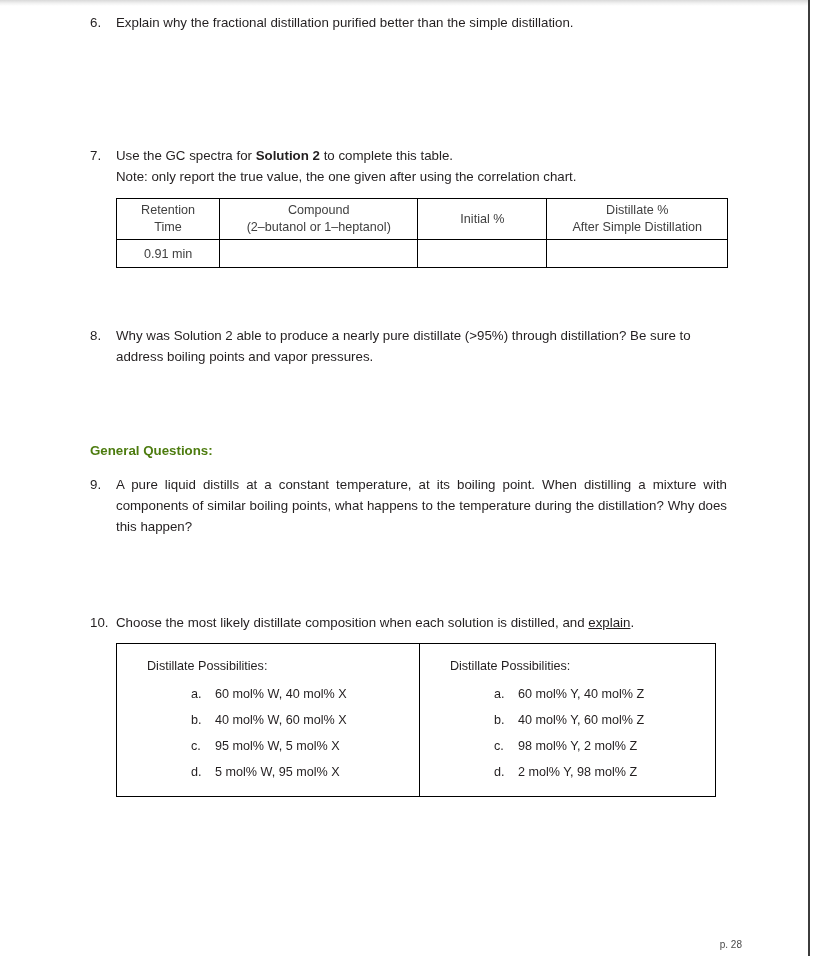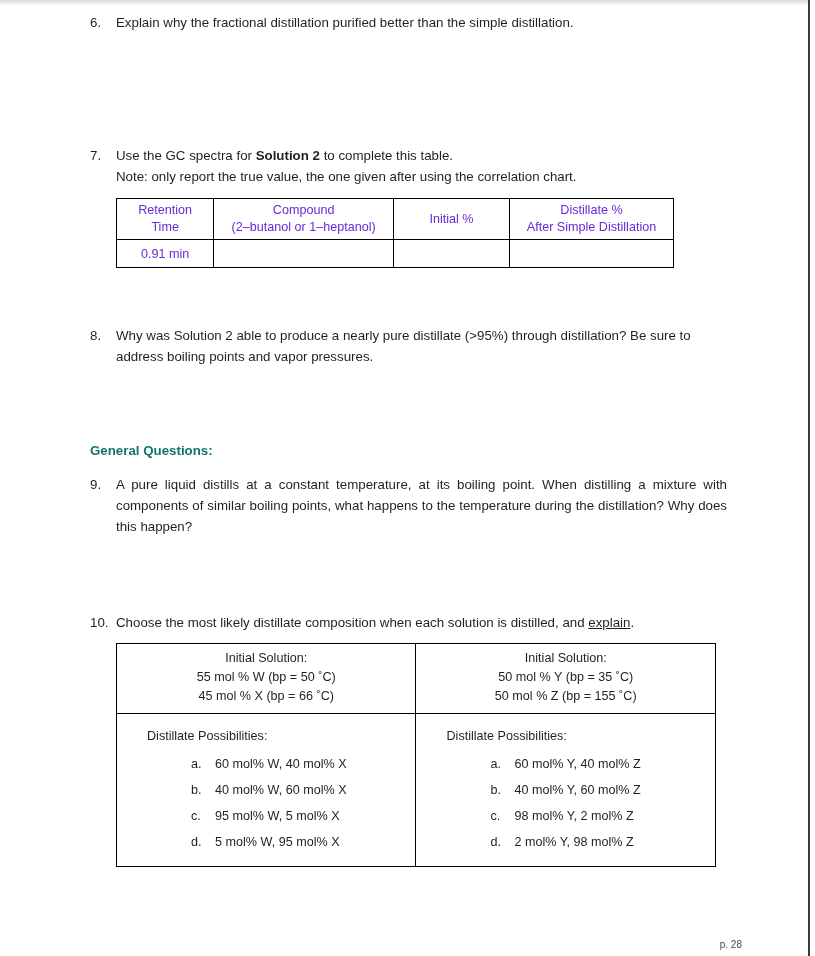--- a/index.html
+++ b/index.html
@@ -54,32 +54,32 @@
   .q-body { flex: 1 1 auto; }
   .q-body p { margin: 0; }
 
   b, .bold { font-weight: bold; }
   .u { text-decoration: underline; }
 
   .section-head {
     position: absolute;
     font-size: 13.3px;
     font-weight: bold;
-    color: #0f766e;
+    color: #4d7c0f;
   }
 
   
   #table1 {
     position: absolute;
     left: 116px;
     top: 198px;
-    width: 558px;
+    width: 612px;
     border-collapse: collapse;
     font-size: 12.6px;
-    color: #6d28d9;
+    color: #404040;
   }
   #table1 td {
     border: 1px solid #000000;
     text-align: center;
     vertical-align: middle;
     padding: 3px 4px;
   }
   #table1 .hdr { height: 34px; line-height: 17px; }
   #table1 .row { height: 28px; }
   #table1 .c-rt   { width: 95px; }
@@ -208,32 +208,20 @@
   <div class="q" style="left:90px; top:612px; width:640px;">
     <span class="q-num wide">10.</span>
     <div class="q-body">
       <p><span>Choose the most likely distillate composition when each solution is distilled, and </span><span class="u">explain</span><span>.</span></p>
     </div>
   </div>
 
   <table id="table2">
     <tbody>
       <tr>
-        <td class="solcell" style="width:300px;">
-          <div>Initial Solution:</div>
-          <div>55 mol % W (bp = 50 ˚C)</div>
-          <div>45 mol % X (bp = 66 ˚C)</div>
-        </td>
-        <td class="solcell" style="width:300px;">
-          <div>Initial Solution:</div>
-          <div>50 mol % Y (bp = 35 ˚C)</div>
-          <div>50 mol % Z (bp = 155 ˚C)</div>
-        </td>
-      </tr>
-      <tr>
         <td class="poscell">
           <span class="pos-title">Distillate Possibilities:</span>
           <ul class="opt-list">
             <li>
               <span class="opt-letter">a.</span>
               <span>60 mol% W, 40 mol% X</span>
             </li>
             <li>
               <span class="opt-letter">b.</span>
               <span>40 mol% W, 60 mol% X</span>

